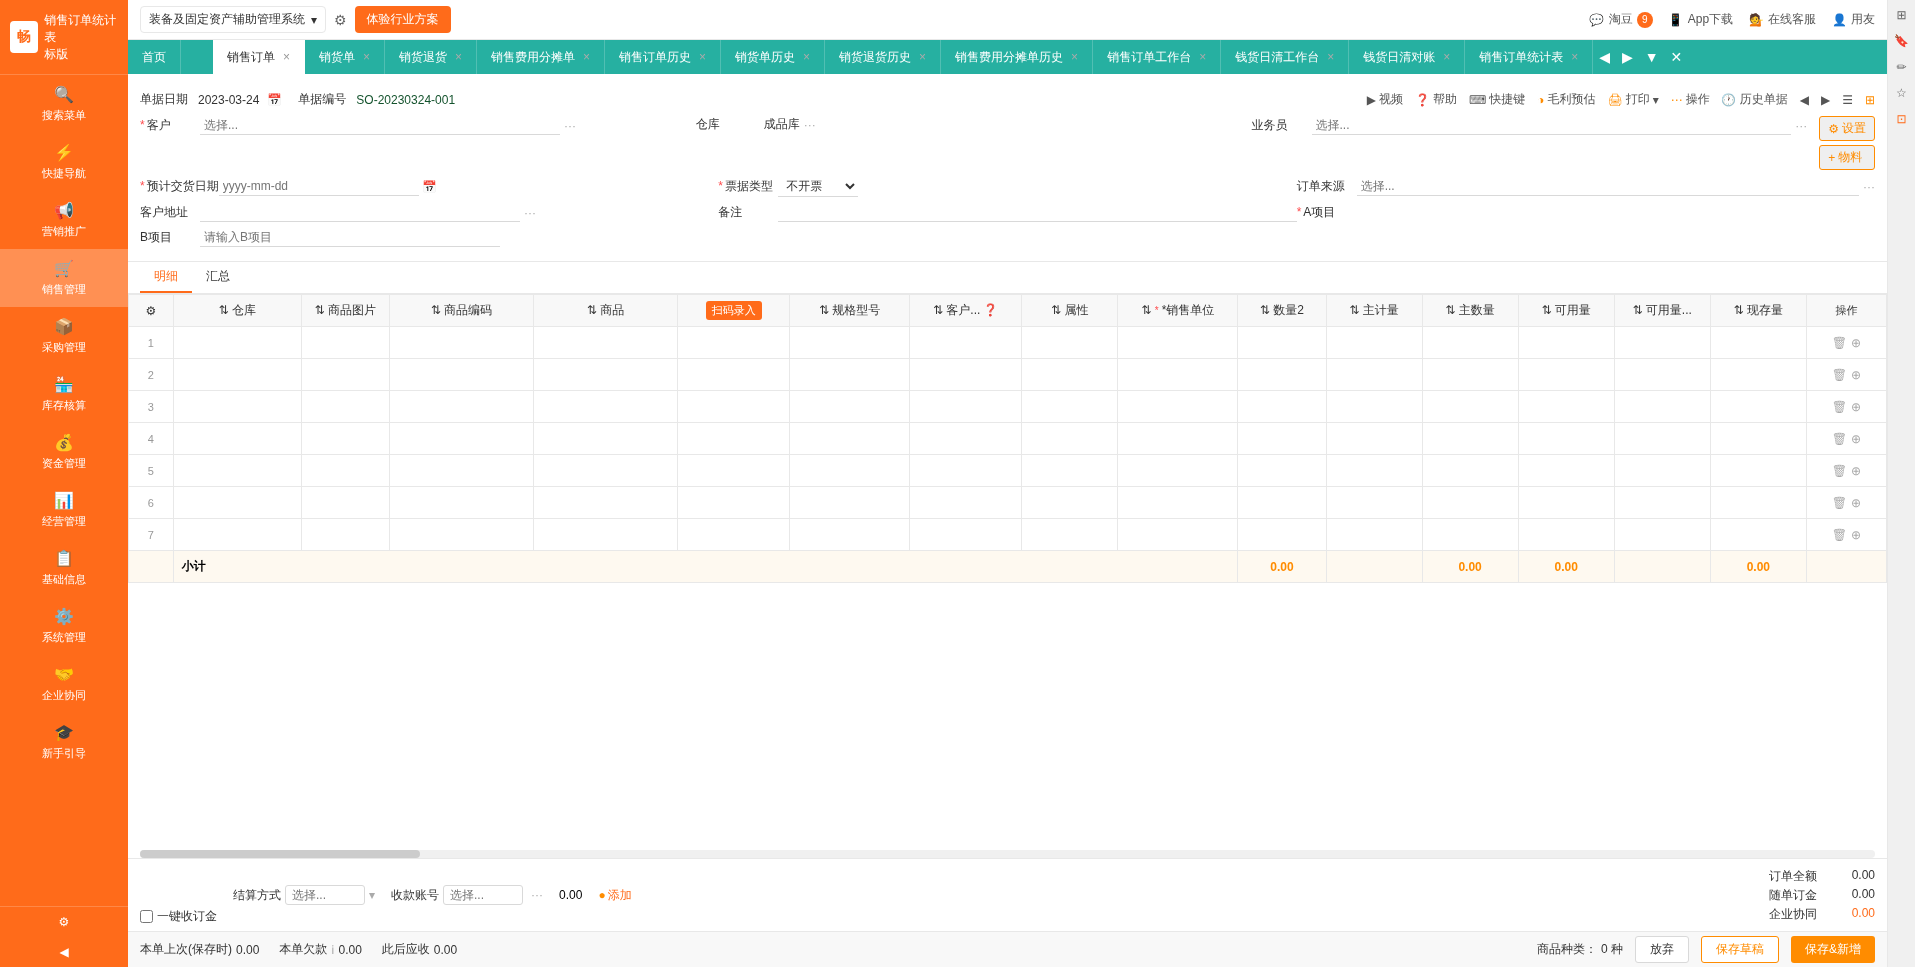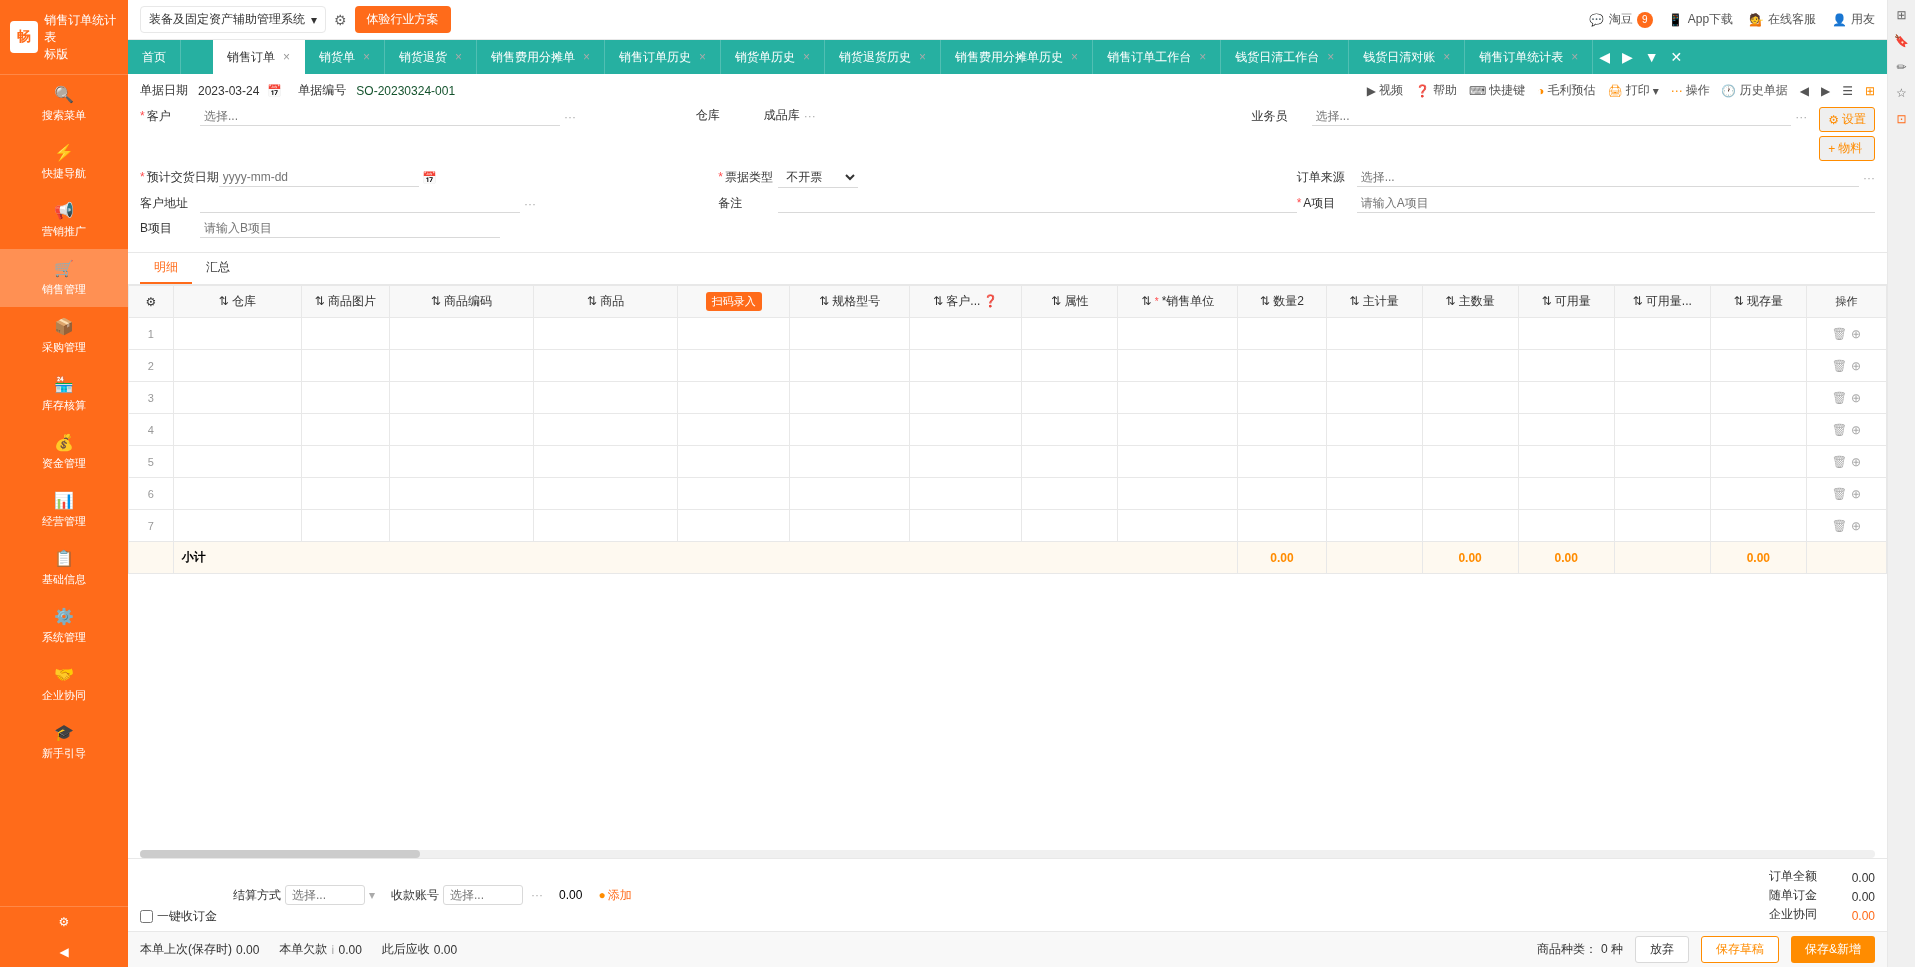--- a/index.html
+++ b/index.html
@@ -32,21 +32,21 @@
     
     .tabs-bar { height: 34px; background: #26b0a1; display: flex; align-items: center; overflow: hidden; flex-shrink: 0; }
     .tab-item { padding: 0 14px; height: 34px; display: flex; align-items: center; color: #fff; cursor: pointer; white-space: nowrap; font-size: 12px; border-right: 1px solid rgba(255,255,255,0.2); gap: 4px; }
     .tab-item.active { background: #fff; color: #333; margin-left: 32px; }
     .tab-item .close-x { color: #aaa; margin-left: 4px; }
     .tab-item.active .close-x { color: #999; }
     .tabs-nav-btn { color: #fff; padding: 0 6px; cursor: pointer; font-size: 14px; }
 
     
     .form-area { background: #fff; padding: 8px 12px; border-bottom: 1px solid #e8e8e8; flex-shrink: 0; }
-    .form-toolbar { display: flex; align-items: flex-start; justify-content: space-between; margin-bottom: 8px; }
+    .form-toolbar { display: flex; align-items: flex-start; justify-content: space-between; margin-bottom: 8px; margin-top: 9px; }
     .form-toolbar-left { display: flex; align-items: center; gap: 16px; }
     .form-toolbar-right { display: flex; align-items: center; gap: 12px; color: #555; font-size: 12px; }
     .form-toolbar-item { display: flex; align-items: center; gap: 4px; font-size: 12px; color: #333; }
     .form-toolbar-right-btn { display: flex; align-items: center; gap: 3px; cursor: pointer; }
     .form-row { display: flex; align-items: center; margin-bottom: 6px; gap: 0; }
     .form-field { display: flex; align-items: center; flex: 1; min-width: 0; }
     .form-label { color: #333; white-space: nowrap; min-width: 60px; }
     .form-label.required::before { content: '*'; color: #ff4d4f; margin-right: 2px; }
     .form-input { border: none; border-bottom: 1px solid #d9d9d9; padding: 2px 4px; color: #999; flex: 1; min-width: 0; outline: none; font-size: 12px; }
     .form-dots { color: #aaa; margin-left: 4px; }
@@ -78,21 +78,21 @@
     .add-btn { color: #ff6b1a; cursor: pointer; display: flex; align-items: center; gap: 2px; }
 
     
     .bottom-bar { height: 36px; background: #f8f8f8; border-top: 1px solid #e8e8e8; display: flex; align-items: center; padding: 0 12px; gap: 20px; flex-shrink: 0; }
     .bottom-stat { display: flex; align-items: center; gap: 4px; color: #333; font-size: 12px; }
     .bottom-stat-val { color: #333; }
     .bottom-right { margin-left: auto; display: flex; gap: 12px; }
     .btn-discard { border: 1px solid #d9d9d9; background: #fff; padding: 4px 14px; border-radius: 3px; cursor: pointer; font-size: 12px; color: #333; }
     .btn-save-draft { border: 1px solid #ff8c00; background: #fff; padding: 4px 14px; border-radius: 3px; cursor: pointer; font-size: 12px; color: #ff8c00; }
     .btn-save-new { background: #ff8c00; color: #fff; border: none; padding: 4px 14px; border-radius: 3px; cursor: pointer; font-size: 12px; }
-    .summary-row { display: flex; align-items: flex-end; gap: 8px; font-size: 12px; color: #333; }
+    .summary-row { display: flex; align-items: flex-start; gap: 8px; font-size: 12px; color: #333; }
     .summary-val { min-width: 50px; text-align: right; }
 
     
     .right-bar { width: 28px; background: #f0f0f0; display: flex; flex-direction: column; align-items: center; padding: 4px 0; gap: 4px; border-left: 1px solid #e8e8e8; flex-shrink: 0; }
     .right-bar-btn { width: 22px; height: 22px; display: flex; align-items: center; justify-content: center; cursor: pointer; color: #666; border-radius: 3px; }
 
     .scrollbar-track { height: 8px; background: #f0f0f0; margin: 0 12px; border-radius: 4px; position: relative; }
     .scrollbar-thumb { height: 8px; width: 280px; background: #ccc; border-radius: 4px; position: absolute; left: 0; }
 
     .table-col-settings { width: 28px; }
@@ -377,21 +377,20 @@
         <span class="form-label">客户地址</span>
         <input class="form-input" style="max-width: 320px;">
         <span class="form-dots">···</span>
       </div>
       <div class="form-field" style="flex:1;">
         <span class="form-label">备注</span>
         <input class="form-input" style="width: 300px;">
       </div>
       <div class="form-field" style="flex:1;">
         <span class="form-label required">A项目</span>
-        <input class="form-input" placeholder="请输入A项目" style="">
       </div>
     </div>
 
     <div class="form-row">
       <div class="form-field" style="flex:1;max-width:400px;">
         <span class="form-label">B项目</span>
         <input class="form-input" style="max-width: 300px;" placeholder="请输入B项目">
       </div>
     </div>
   </div>

